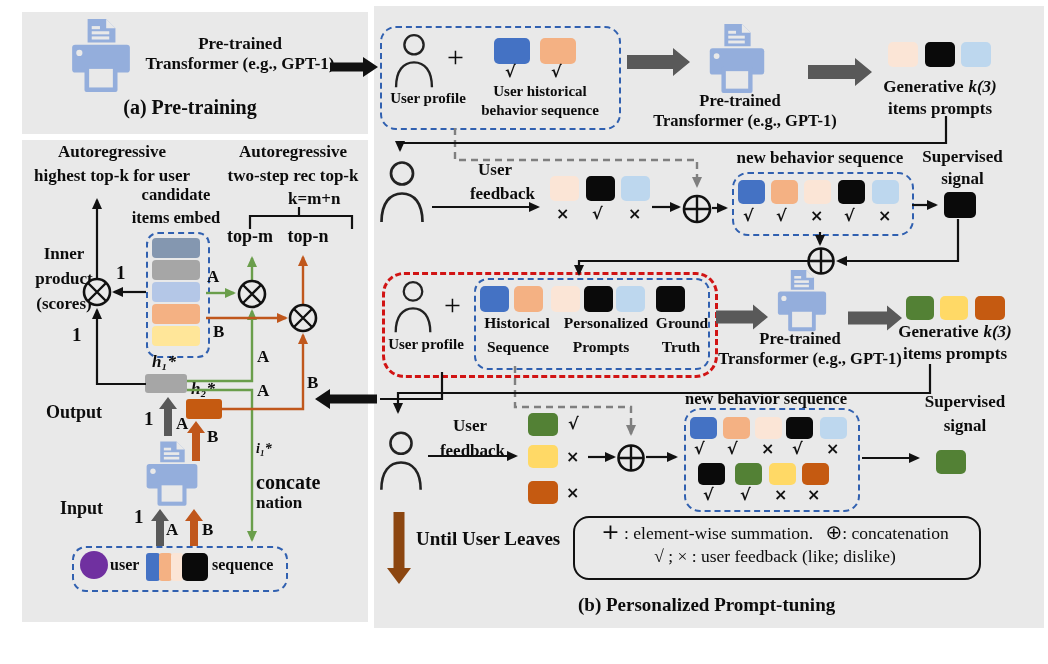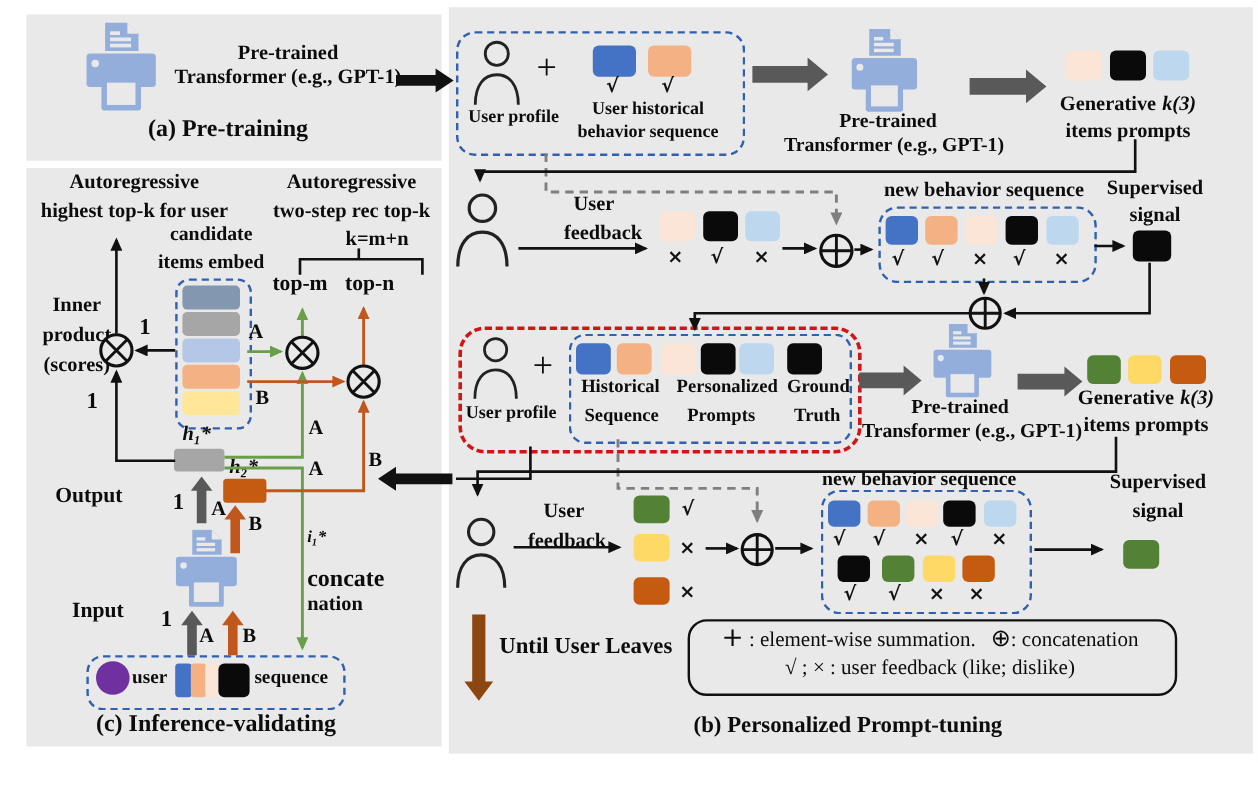--- a/index.html
+++ b/index.html
@@ -246,21 +246,20 @@
 
   <div class="dbox" style="left:72px;top:546px;width:212px;height:42px;border-radius:14px;"></div>
   <div class="circ" style="left: 80px; top: 551px; width: 28px; height: 28px; background-color: rgb(112, 48, 160);"></div>
   <div class="t" style="left:110px;top:556px;font-size:16px;">user</div>
   <div class="sq" style="left: 146px; top: 553px; width: 14px; height: 28px; border-radius: 3px; background-color: rgb(68, 114, 196);"></div>
   <div class="sq" style="left: 159px; top: 553px; width: 13px; height: 28px; border-radius: 3px; background-color: rgb(244, 177, 131);"></div>
   <div class="sq" style="left: 171px; top: 553px; width: 12px; height: 28px; border-radius: 3px; background-color: rgb(251, 229, 214);"></div>
   <div class="sq" style="left: 182px; top: 553px; width: 26px; height: 28px; border-radius: 5px; background-color: rgb(10, 10, 10);"></div>
   <div class="t" style="left:212px;top:556px;font-size:16px;">sequence</div>
 
-  <div class="t tc" style="left:50px;top:592px;width:260px;font-size:20px;">(c) Inference-validating</div>
 
   <svg class="wires" width="1048" height="664">
     <defs>
       <marker id="mk-k" markerWidth="12" markerHeight="10" refX="9" refY="5" orient="auto" markerUnits="userSpaceOnUse">
           <path d="M0,0 L11,5 L0,10 Z" fill="#111"></path>
         </marker>
       <marker id="mk-g" markerWidth="12" markerHeight="10" refX="9" refY="5" orient="auto" markerUnits="userSpaceOnUse">
           <path d="M0,0 L11,5 L0,10 Z" fill="#7F7F7F"></path>
         </marker>
       <marker id="mk-gr" markerWidth="12" markerHeight="10" refX="9" refY="5" orient="auto" markerUnits="userSpaceOnUse">

